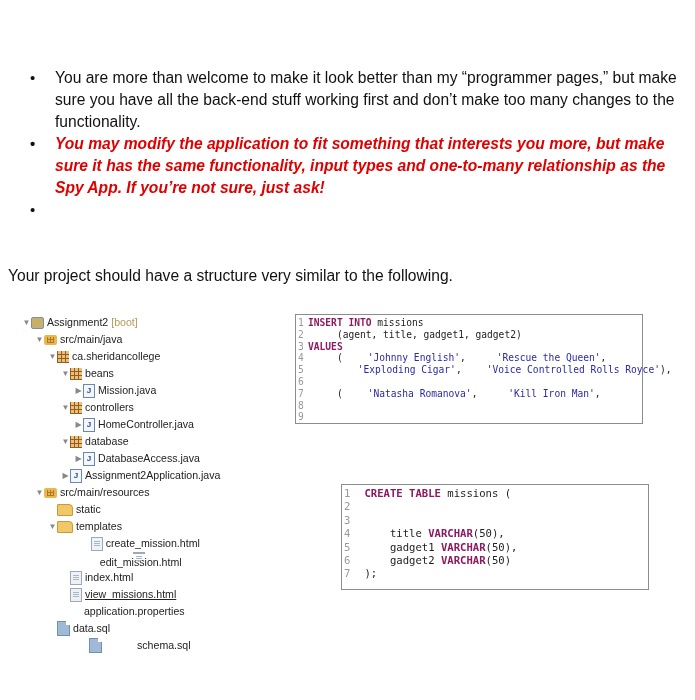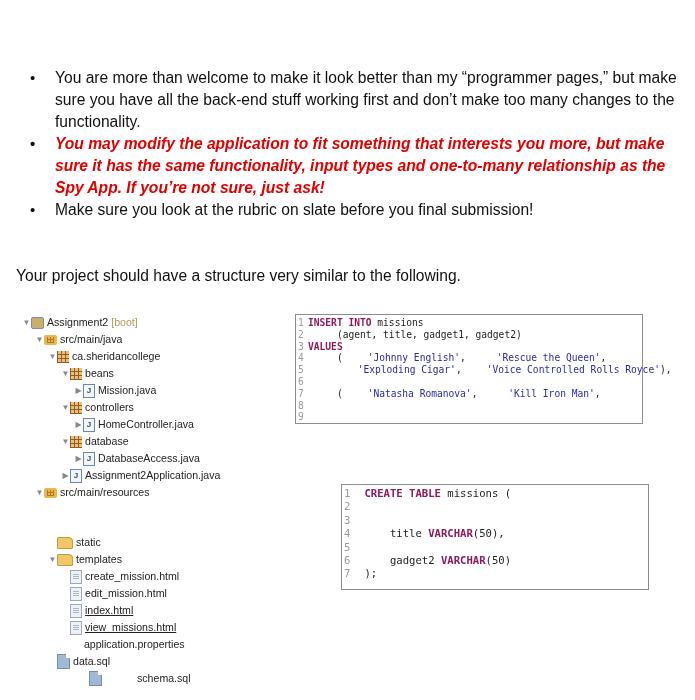--- a/index.html
+++ b/index.html
@@ -4,21 +4,21 @@
 <style>
   html, body { margin: 0; padding: 0; background: #ffffff; }
   body { width: 695px; height: 700px; position: relative; overflow: hidden; font-family: "Liberation Sans", sans-serif; color: #111; }
 
   .bullets { position: absolute; left: 0; top: 67px; width: 695px; }
   .bullet { position: relative; padding-left: 55px; padding-right: 6px; font-size: 15.6px; line-height: 22px; margin-bottom: 0; }
   .bullet .dot { position: absolute; left: 30px; top: 0; font-size: 15px; }
   .bullet.red { color: #e00000; font-style: italic; font-weight: bold; }
   .bullet.red .dot { color: #111; font-style: normal; }
 
-  .intro { position: absolute; left: 16px; top: 265px; font-size: 15.6px; line-height: 22px; }
+  .intro { position: absolute; left: 8px; top: 265px; font-size: 15.6px; line-height: 22px; }
 
   
   .tree { position: absolute; left: 22px; top: 314px; font-size: 10.6px; line-height: 17px; color: #222; }
   .node { position: relative; height: 17px; white-space: nowrap; display: flex; align-items: center; }
   .tw { width: 9px; display: inline-block; color: #888; font-size: 8px; text-align: center; }
   .ic { display: inline-block; width: 13px; height: 12px; margin-right: 3px; position: relative; }
   .ic.proj { background: #c9b06a; border: 1px solid #7a8fb0; border-radius: 2px; width: 11px; height: 10px; }
   .ic.srcfolder { background: #e7b84e; border-radius: 2px; width: 13px; height: 10px; }
   .ic.srcfolder::after { content: ""; position: absolute; left: 3px; top: 2px; width: 7px; height: 6px; background: repeating-linear-gradient(90deg,#b2762a 0 1px,transparent 1px 3px),repeating-linear-gradient(0deg,#b2762a 0 1px,transparent 1px 3px); }
   .ic.pkg2 { width: 12px; height: 12px; background: #e6c27a; }
@@ -49,21 +49,20 @@
   <div class="bullet">
     <span class="dot">•</span>
     <span>You are more than welcome to make it look better than my “programmer pages,” but make sure you have all the back-end stuff working first and don’t make too many changes to the functionality.</span>
   </div>
   <div class="bullet red">
     <span class="dot">•</span>
     <span>You may modify the application to fit something that interests you more, but make sure it has the same functionality, input types and one-to-many relationship as the Spy App. If you’re not sure, just ask!</span>
   </div>
   <div class="bullet">
     <span class="dot">•</span>
-    <span>Make sure you look at the rubric on slate before you final submission!</span>
   </div>
 </div>
 
 <div class="intro">Your project should have a structure very similar to the following.</div>
 
 <div class="tree" id="tree">
   <div class="node">
     <span class="tw">▼</span>
     <span class="ic proj"></span>
     <span>Assignment2</span>&nbsp;<span class="boot">[boot]</span>
@@ -111,41 +110,41 @@
     <div class="node" style="padding-left: 39px;">
       <span class="tw">▶</span>
       <span class="ic java">J</span>
       <span>Assignment2Application.java</span>
     </div>
     <div class="node" style="padding-left: 13px;">
       <span class="tw">▼</span>
       <span class="ic srcfolder"></span>
       <span>src/main/resources</span>
     </div>
-    <div class="node" style="padding-left: 26px; margin-top: 33px;">
+    <div class="node" style="padding-left: 26px;">
       <span class="tw"></span>
       <span class="ic folder"></span>
       <span>static</span>
     </div>
     <div class="node" style="padding-left: 26px;">
       <span class="tw">▼</span>
       <span class="ic folder"></span>
       <span>templates</span>
     </div>
-    <div class="node" style="padding-left: 39px;">
+    <div class="node" style="padding-left: 39px; justify-content: center;">
       <span class="tw"></span>
       <span class="ic html"></span>
       <span>create_mission.html</span>
     </div>
-    <div class="node" style="padding-left: 39px;">
+    <div class="node" style="padding-left: 39px; flex-direction: column;">
       <span class="tw"></span>
       <span class="ic html"></span>
       <span>edit_mission.html</span>
     </div>
-    <div class="node" style="padding-left: 39px; text-decoration: underline;">
+    <div class="node" style="padding-left: 39px;">
       <span class="tw"></span>
       <span class="ic html"></span>
       <span>index.html</span>
     </div>
     <div class="node" style="padding-left: 39px; text-decoration: underline;">
       <span class="tw"></span>
       <span class="ic html"></span>
       <span>view_missions.html</span>
     </div>
     <div class="node" style="padding-left: 26px; flex-direction: column;">
@@ -174,16 +173,16 @@
     <div class="cline"><span class="ln">6</span><span> </span></div>
     <div class="cline"><span class="ln">7</span><span><span>     (</span><span class="str">'Natasha Romanova'</span><span>, </span><span class="str">'Kill Iron Man'</span><span>,</span></span></div>
     <div class="cline"><span class="ln">8</span></div>
     <div class="cline"><span class="ln">9</span><span> </span></div>
   </div>
 <div class="codebox c2" id="code2">
     <div class="cline"><span class="ln">1</span><span><span> </span><span class="kw">CREATE TABLE</span><span> missions (</span></span></div>
     <div class="cline"><span class="ln">2</span></div>
     <div class="cline"><span class="ln">3</span></div>
     <div class="cline"><span class="ln">4</span><span><span>     title </span><span class="kw">VARCHAR</span><span>(50),</span></span></div>
-    <div class="cline"><span class="ln">5</span></div>
+    <div class="cline"><span class="ln">5</span><span><span>     gadget1 </span><span class="kw">VARCHAR</span><span>(50),</span></span></div>
     <div class="cline"><span class="ln">6</span><span><span>     gadget2 </span><span class="kw">VARCHAR</span><span>(50)</span></span></div>
     <div class="cline"><span class="ln">7</span><span><span> );</span></span></div>
   </div>
 
 </body></html>

